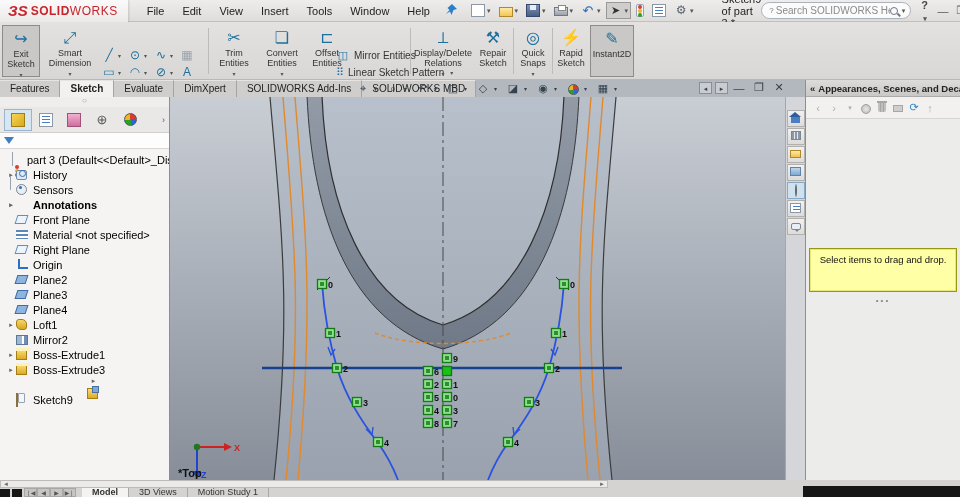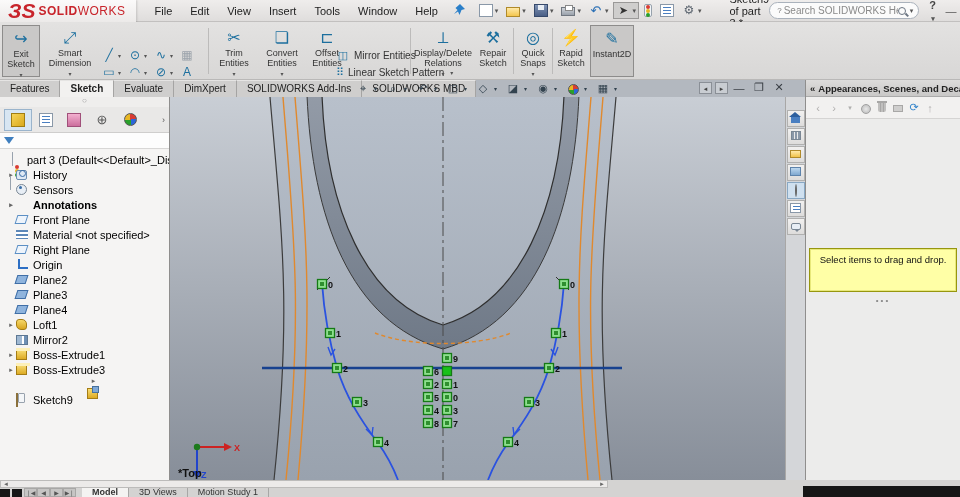--- a/index.html
+++ b/index.html
@@ -2,21 +2,21 @@
 <html><head>
 <meta charset="utf-8">
 <style>
   * { margin:0; padding:0; box-sizing:border-box; }
   html,body { width:960px; height:497px; overflow:hidden; font-family:"Liberation Sans",sans-serif; background:#d6d5d4; }
   #app { position:relative; width:960px; height:497px; background:#dcdbda; }
 
   
   #titlebar { position:absolute; left:0; top:0; width:960px; height:22px; background:linear-gradient(#efedec,#dfdddc); display:flex; align-items:center; font-size:11px; color:#222; border-bottom:1px solid #c2c0bf; }
   #logo { display:flex; align-items:center; background:linear-gradient(#fbfafa,#eceae9); height:22px; padding:0 10px 0 8px; box-shadow:1px 0 2px rgba(0,0,0,.15); }
-  #logo .mark { font-style:italic; font-weight:bold; font-size:21px; color:#c8242b; margin-right:3px; }
+  #logo .mark { font-style:italic; font-weight:bold; font-size:15px; color:#c8242b; margin-right:3px; }
   #logo .solid { font-weight:bold; font-size:12px; color:#c8242b; letter-spacing:.5px; }
   #logo .works { font-size:12px; color:#c8242b; letter-spacing:.5px; }
   #menubar { display:flex; margin-left:10px; }
   .menu-item { padding:3px 9px; cursor:default; }
   #pin { margin:0 6px; }
   #qat { display:flex; align-items:center; margin-left:4px; }
   .qbtn { display:flex; align-items:center; padding:1px 2px; margin:0 1px; border:1px solid transparent; }
   .qbtn.pressed { background:#cfcecd; border:1px solid #9a9998; }
   .qcar { font-size:7px; color:#555; margin-left:2px; }
   .gi { display:inline-block; width:14px; height:13px; position:relative; }

